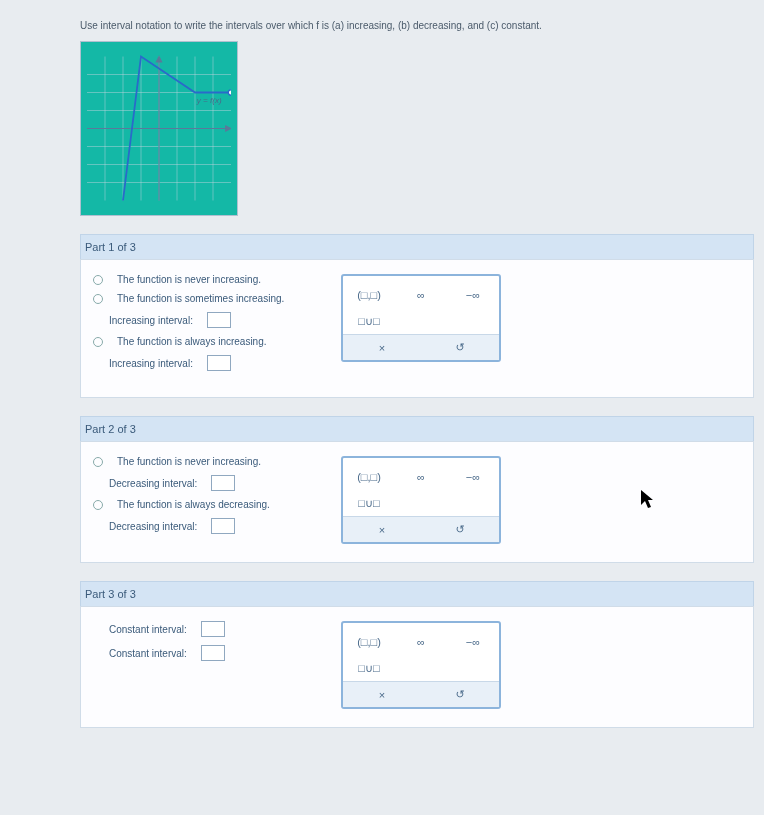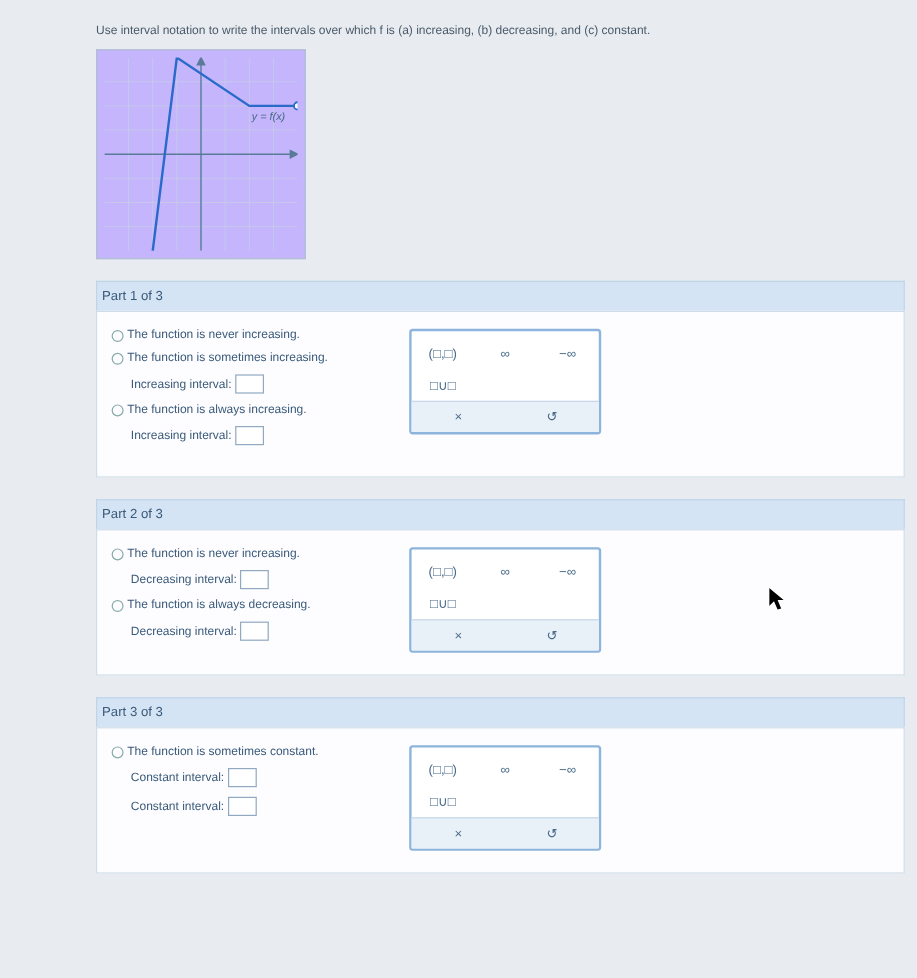--- a/index.html
+++ b/index.html
@@ -9,23 +9,23 @@
     padding: 20px 10px 10px 80px;
     font-size: 11px;
     color: #3a4a5a;
   }
   .instruction {
     font-size: 10px;
     color: #4a5a6a;
     margin-bottom: 10px;
   }
   .graph-card {
-    background: #c4b5fd;
+    background: #14b8a6;
     border: 1px solid #b0c0d0;
-    width: 175px;
+    width: 158px;
     height: 175px;
     position: relative;
     padding: 6px;
     margin-bottom: 18px;
   }
   .graph-inner { width:100%; height:100%; }
   .part-header {
     background: #d4e4f4;
     padding: 6px 4px;
     font-size: 11px;
@@ -39,21 +39,21 @@
     padding: 14px 12px 18px 12px;
     margin-bottom: 18px;
     display: flex;
     align-items: flex-start;
     gap: 18px;
   }
   .options { flex: 0 0 230px; }
   .opt-row {
     display: flex;
     align-items: center;
-    gap: 3px;
+    gap: 14px;
     margin-bottom: 8px;
     color: #3a5a7a;
     font-size: 10px;
   }
   .radio {
     width: 10px; height: 10px; border:1px solid #8aa; border-radius:50%;
     flex-shrink:0;
   }
   .indent { margin-left: 16px; }
   .fieldbox {
@@ -202,24 +202,20 @@
     </div>
   </div>
   <svg class="cursor-arrow" style="left:560px; top:48px;" width="16" height="20" viewBox="0 0 16 20">
     <path d="M0 0 L0 15 L4 11 L7 18 L10 17 L7 10 L12 10 Z" fill="#000"></path>
   </svg>
 </div>
 
 <div class="part-header">Part 3 of 3</div>
 <div class="part-body">
   <div class="options">
-    <div class="opt-row">
-      <span class="radio"></span>
-      <span>The function is sometimes constant.</span>
-    </div>
     <div class="opt-row indent">
       <span>Constant interval:</span>
       <span class="fieldbox"></span>
     </div>
     <div class="opt-row indent">
       <span>Constant interval:</span>
       <span class="fieldbox"></span>
     </div>
   </div>
   <div class="toolbox">

